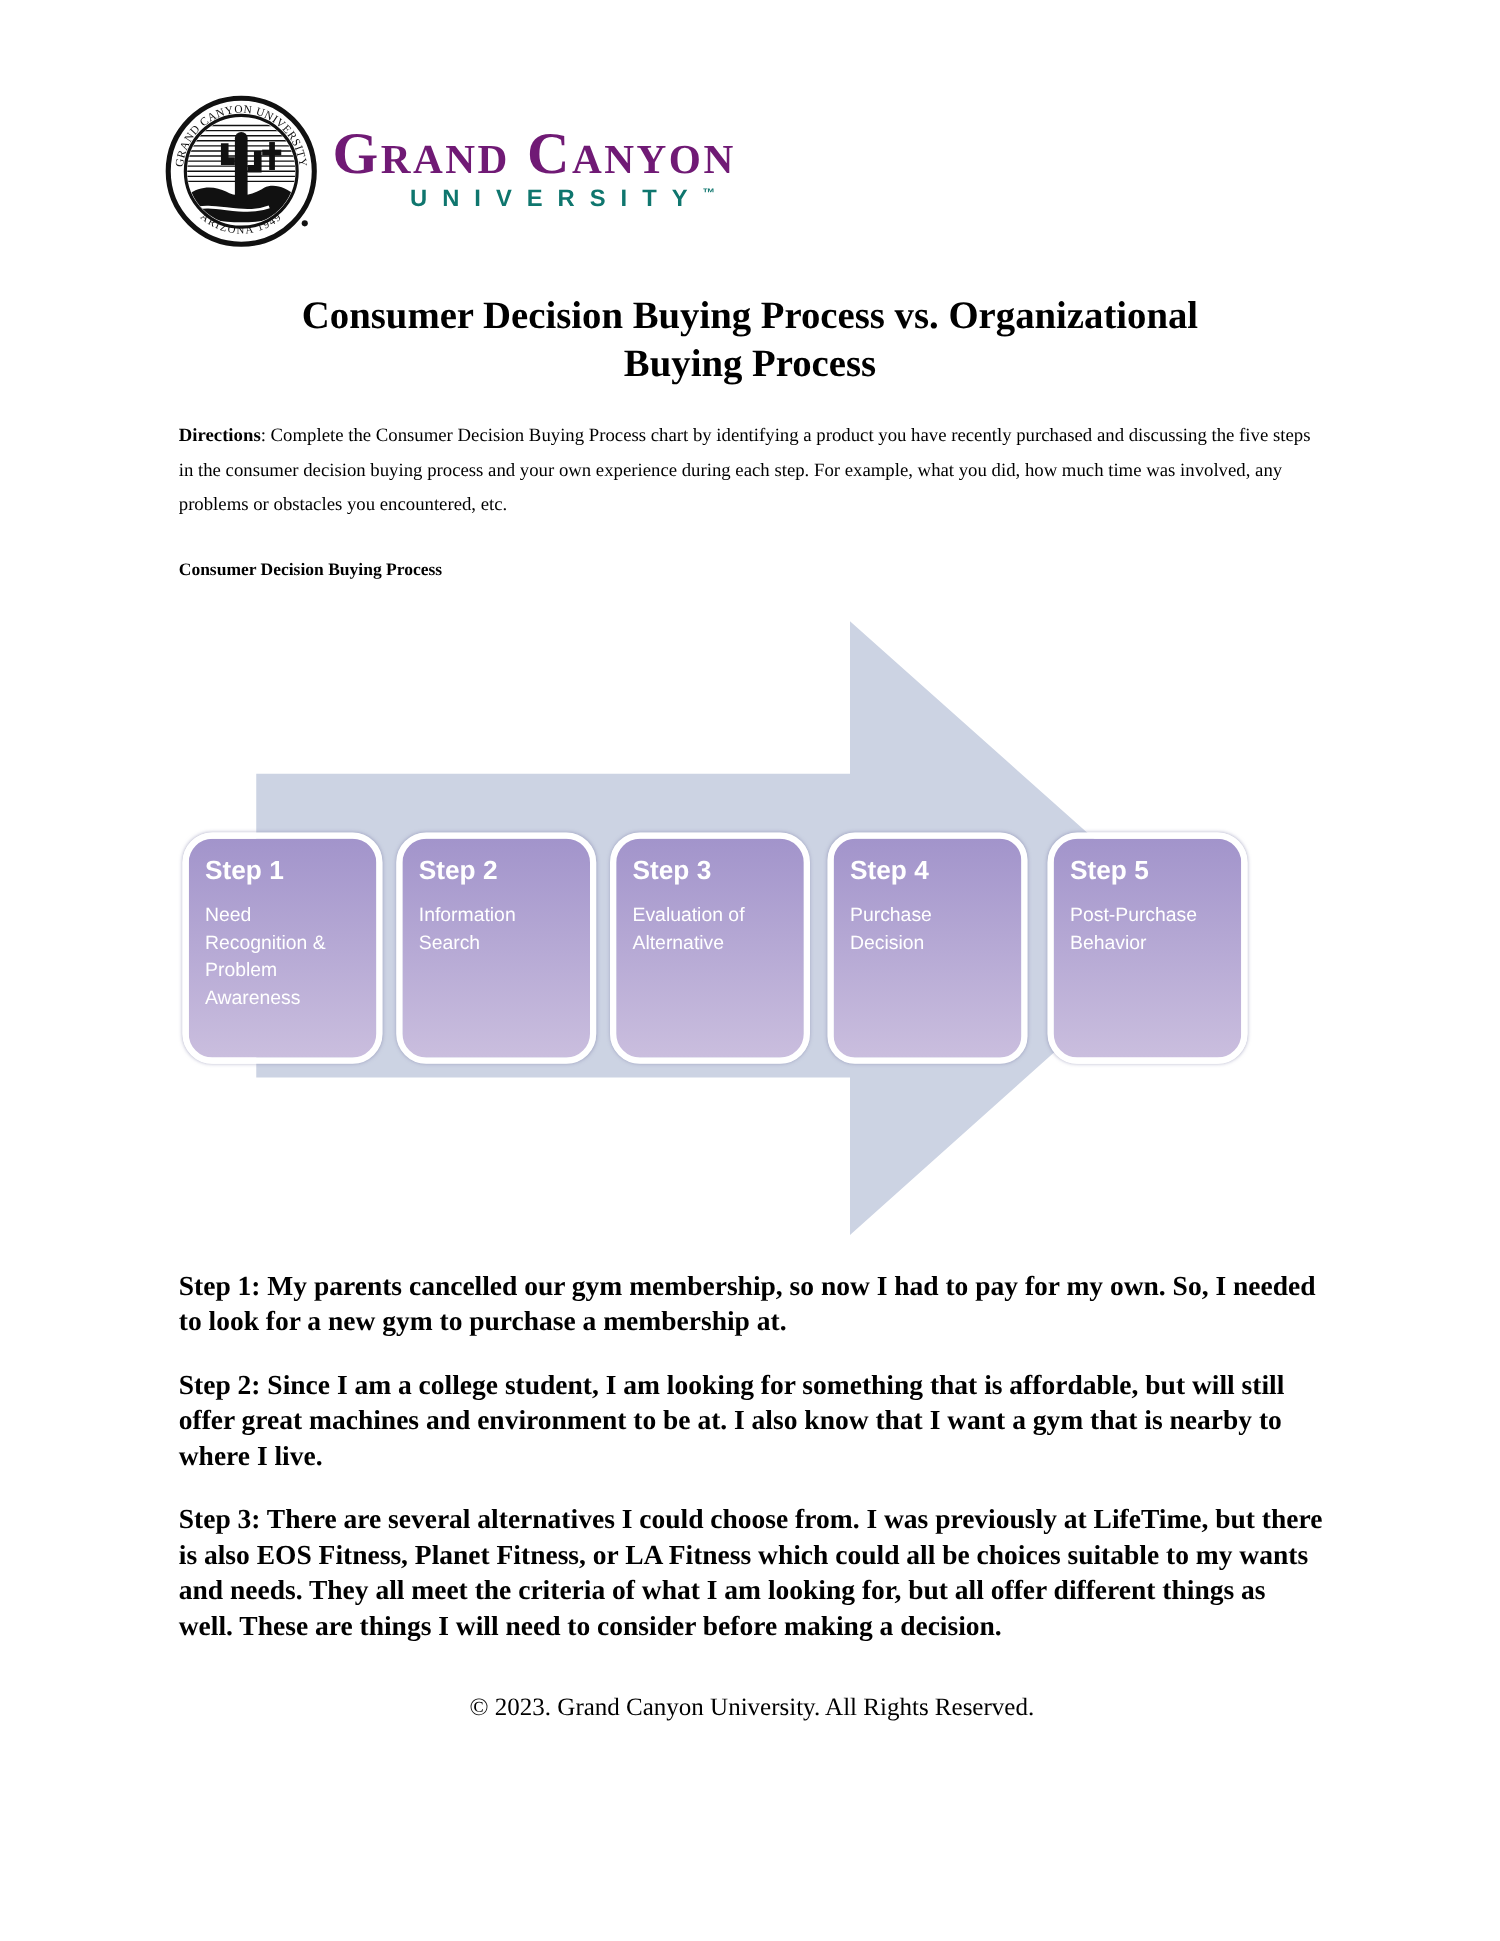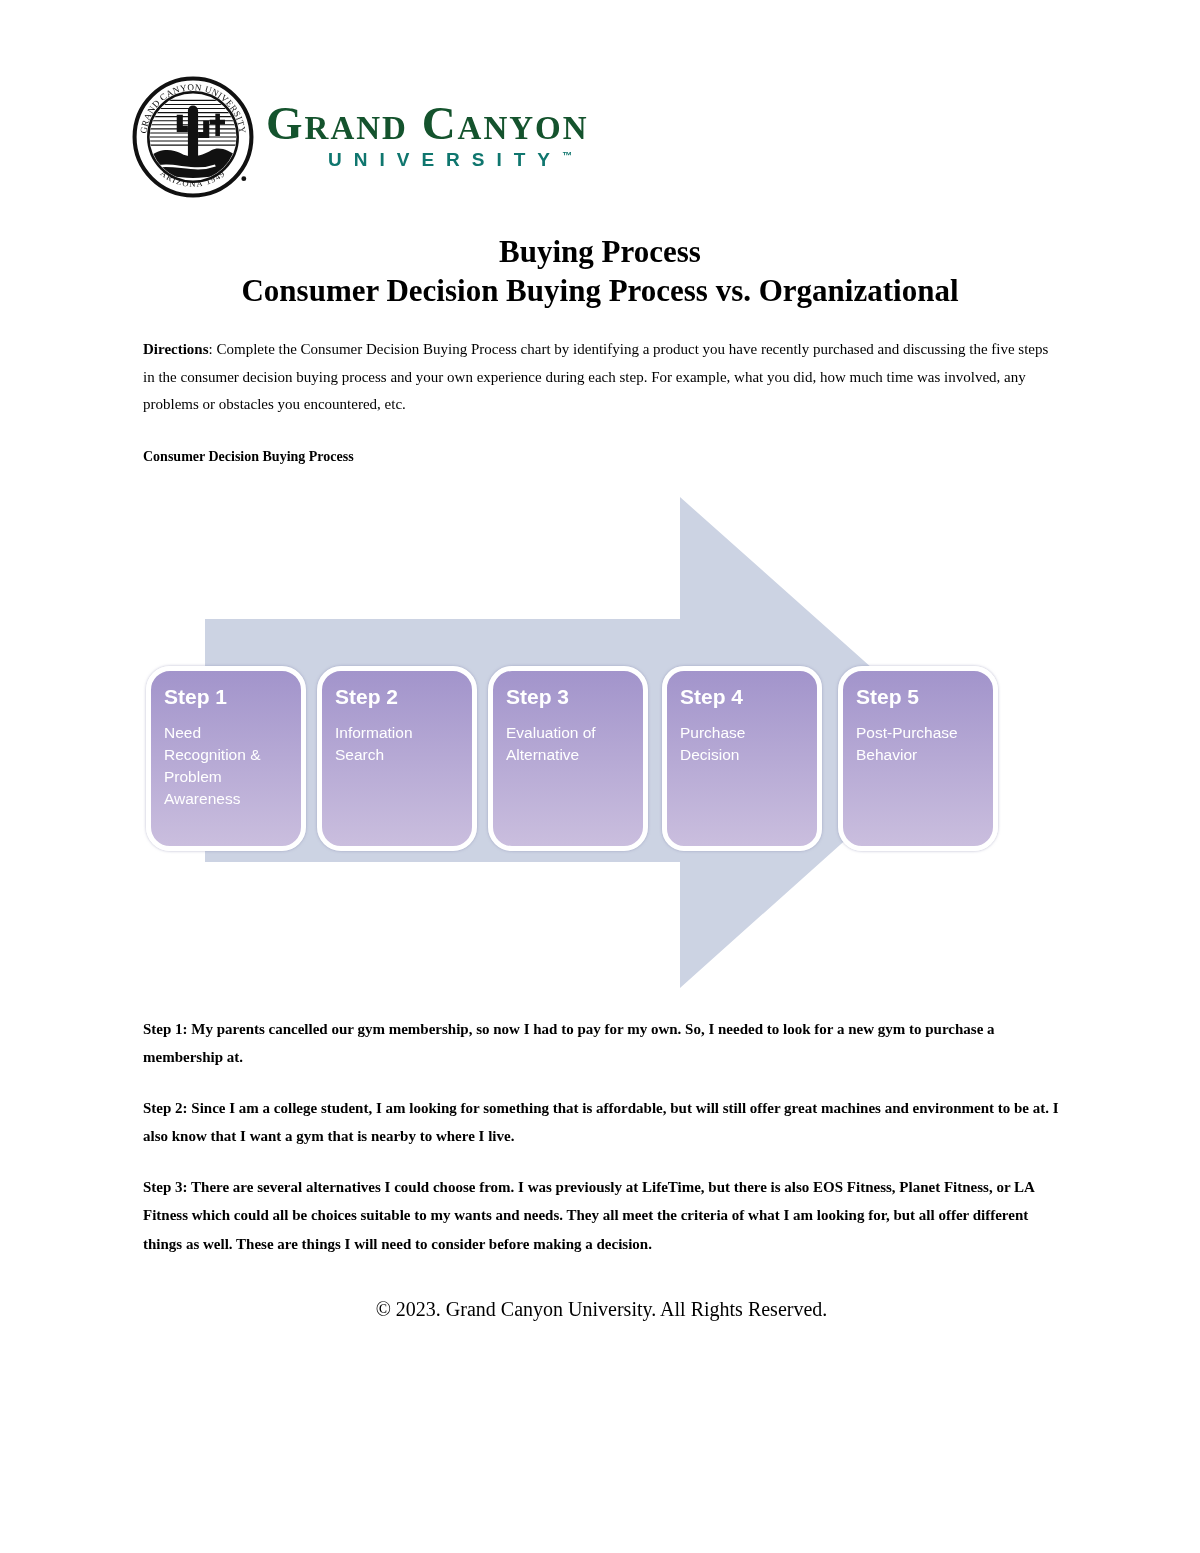--- a/index.html
+++ b/index.html
@@ -13,21 +13,21 @@
   *{margin:0;padding:0;box-sizing:border-box;}
   html,body{background:#fff;}
   body{width:1200px;height:1553px;overflow:hidden;font-family:"Liberation Serif",serif;color:var(--text-color);}
   .page{width:1200px;height:1553px;background:var(--page-bg);position:relative;}
 
   
   .logo-row{display:flex;align-items:center;gap:10px;padding:74px 0 0 130px;}
   .seal{flex:0 0 auto;}
   .wordmark{margin-top:-4px;}
   .wm-line1{font-family:"Liberation Serif",serif;font-variant:small-caps;font-weight:bold;
-            font-size:47px;line-height:1.05;letter-spacing:2px;color:#14532d;}
+            font-size:47px;line-height:1.05;letter-spacing:2px;color:#701a75;}
   .wm-line2{font-family:"Liberation Sans",sans-serif;font-weight:bold;font-size:19px;
             letter-spacing:12px;color:#0f766e;padding-left:62px;margin-top:1px;}
   .wm-line2 sup{font-size:10px;letter-spacing:0;}
 
   
   .doc-title{margin-top:32px;text-align:center;font-weight:bold;font-size:31px;line-height:1.26;}
   .content{padding:0 140px 0 143px;}
   .directions{margin-top:26px;font-size:15px;line-height:27.5px;}
   .directions b{font-weight:bold;}
   .section-heading{margin-top:24px;font-size:14px;font-weight:bold;line-height:28px;}
@@ -38,21 +38,21 @@
   .arrow-shape{fill:var(--arrow-color);}
   .step-box{position:absolute;top:179px;width:160px;height:185px;border:5px solid #fff;
             border-radius:24px;background:linear-gradient(180deg,var(--box-gradient-top),var(--box-gradient-bottom));
             box-shadow:0 0 3px rgba(128,128,168,.55);color:var(--box-text-color);
             font-family:"Liberation Sans",sans-serif;padding:10px 18px 10px 13px;}
   .step-box .t{font-size:21px;font-weight:bold;margin:4px 0 13px;}
   .step-box .s{font-size:15.5px;line-height:1.42;}
   .b1{left:3px;} .b2{left:174px;} .b3{left:345px;} .b4{left:519px;border-radius:22px;} .b5{left:695px;}
 
   
-  .body-para{font-weight:bold;font-size:15px;line-height:28.5px;margin-top:18px;}
+  .body-para{font-weight:bold;font-size:22px;line-height:28.5px;margin-top:18px;}
   .body-para + .body-para{margin-top:22px;}
   .doc-footer{margin-top:40px;text-align:center;font-size:20px;}
 
   .seal text{font-family:"Liberation Serif",serif;fill:#111;}
 </style>
 </head>
 <body>
 
 <div class="page">
 
@@ -98,22 +98,22 @@
       </g>
       <circle cx="112" cy="103" r="2.4" fill="#111"></circle>
     </svg>
     <div class="wordmark">
       <div class="wm-line1">Grand Canyon</div>
       <div class="wm-line2"><span>UNIVERSITY</span><sup>™</sup></div>
     </div>
   </div>
 
   <div class="doc-title">
+    <div>Consumer Decision Buying Process vs. Organizational</div>
     <div>Buying Process</div>
-    <div>Consumer Decision Buying Process vs. Organizational</div>
   </div>
 
   <div class="content">
 
     <p class="directions"><b>Directions</b><span>: Complete the Consumer Decision Buying Process chart by identifying a product you have recently purchased and discussing the five steps in the consumer decision buying process and your own experience during each step. For example, what you did, how much time was involved, any problems or obstacles you encountered, etc.</span></p>
 
     <h2 class="section-heading">Consumer Decision Buying Process</h2>
 
     <div class="diagram">
       <svg class="arrow-svg" width="920" height="510" viewBox="0 0 920 510">

